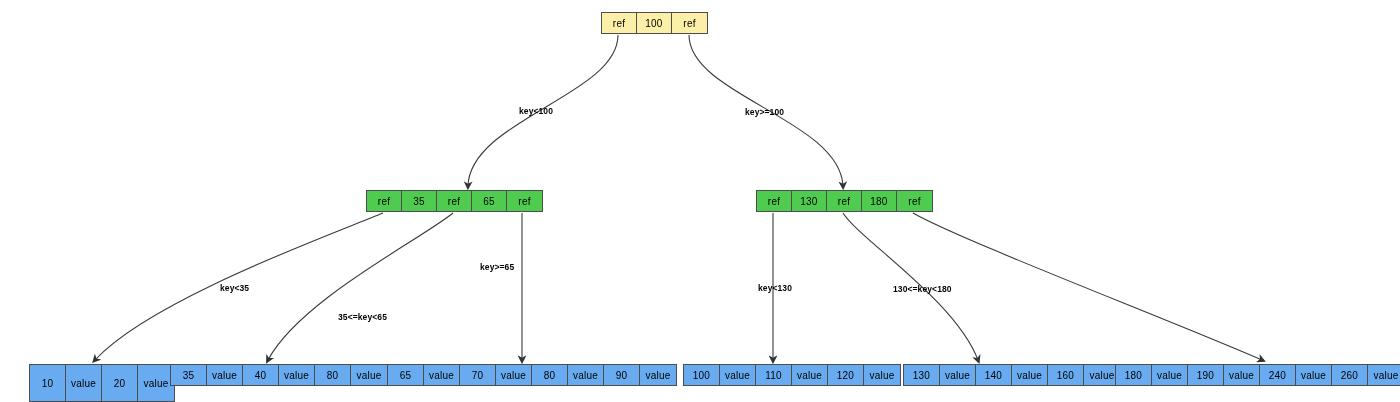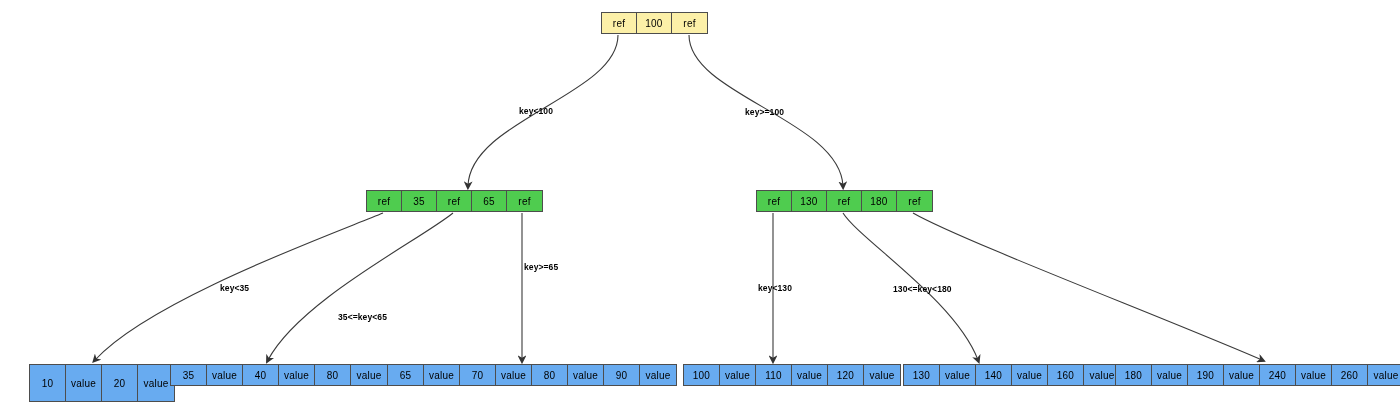--- a/index.html
+++ b/index.html
@@ -153,18 +153,18 @@
         <div class="cell" style="width: 36px;">value</div>
         <div class="cell" style="width: 36px;">260</div>
         <div class="cell" style="width: 36px;">value</div>
       </div>
     </div>
   <div id="label-layer">
       <div class="edge-label" style="left: 519px; top: 106px;">key&lt;100</div>
       <div class="edge-label" style="left: 745px; top: 107px;">key&gt;=100</div>
       <div class="edge-label" style="left: 220px; top: 283px;">key&lt;35</div>
       <div class="edge-label" style="left: 338px; top: 276px; margin-top: 36px;">35&lt;=key&lt;65</div>
-      <div class="edge-label" style="left: 524px; top: 262px;">key&gt;=65</div>
+      <div class="edge-label" style="left: 480px; top: 262px;">key&gt;=65</div>
       <div class="edge-label" style="left: 758px; top: 283px;">key&lt;130</div>
       <div class="edge-label" style="left: 893px; top: 284px;">130&lt;=key&lt;180</div>
     </div>
 
 </div>
 
 </body></html>

